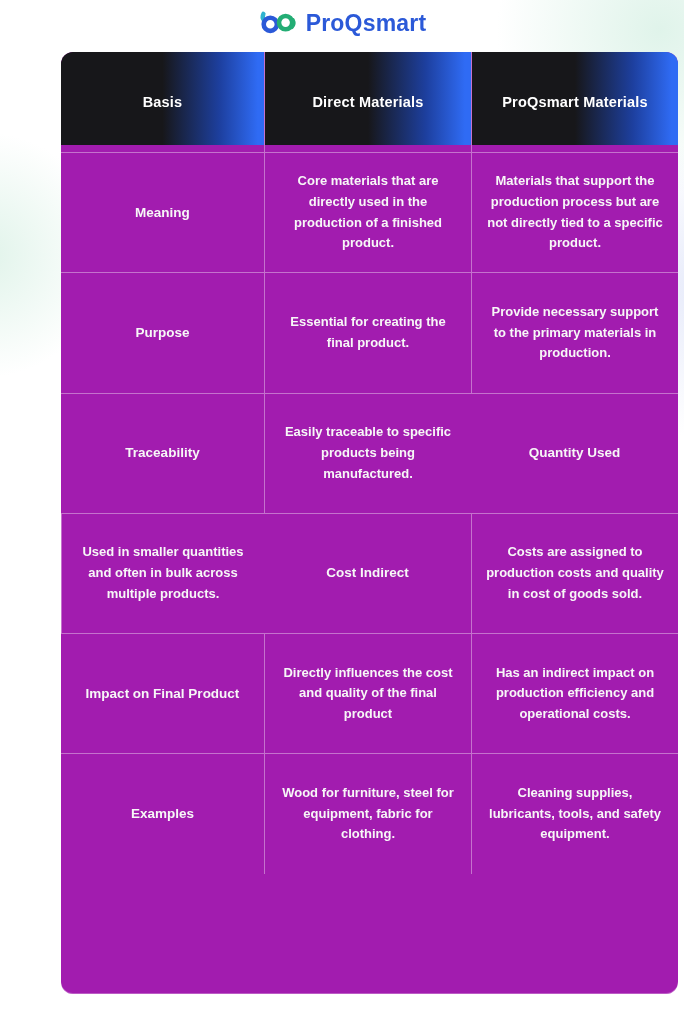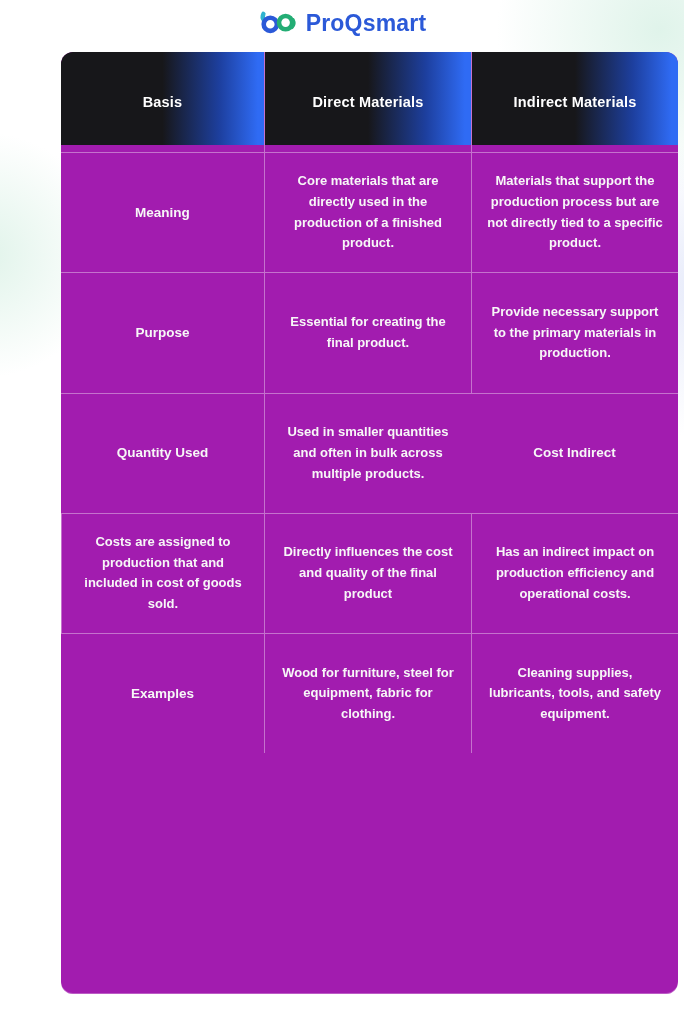--- a/index.html
+++ b/index.html
@@ -72,37 +72,40 @@
   <div class="cell head">
     <div class="hgrad"></div>
     <span class="htxt">Basis</span>
   </div>
   <div class="cell head colb">
     <div class="hgrad"></div>
     <span class="htxt">Direct Materials</span>
   </div>
   <div class="cell head colb">
     <div class="hgrad"></div>
-    <span class="htxt">Indirect Materials</span>
+    <span class="htxt">ProQsmart Materials</span>
   </div>
 
   <div class="cell bodyrow basis-cell">Meaning</div>
   <div class="cell bodyrow colb desc-cell">Core materials that are directly used in the production of a finished product.</div>
   <div class="cell bodyrow colb desc-cell">Materials that support the production process but are not directly tied to a specific product.</div>
 
   <div class="cell bodyrow basis-cell">Purpose</div>
   <div class="cell bodyrow colb desc-cell">Essential for creating the final product.</div>
   <div class="cell bodyrow colb desc-cell">Provide necessary support to the primary materials in production.</div>
 
+  <div class="cell bodyrow basis-cell">Traceability</div>
+  <div class="cell bodyrow colb desc-cell">Easily traceable to specific products being manufactured.</div>
 
   <div class="cell bodyrow basis-cell">Quantity Used</div>
   <div class="cell bodyrow colb desc-cell">Used in smaller quantities and often in bulk across multiple products.</div>
 
   <div class="cell bodyrow basis-cell">Cost Indirect</div>
-  <div class="cell bodyrow colb desc-cell">Costs are assigned to production that and included in cost of goods sold.</div>
+  <div class="cell bodyrow colb desc-cell">Costs are assigned to production costs and quality in cost of goods sold.</div>
 
+  <div class="cell bodyrow basis-cell">Impact on Final Product</div>
   <div class="cell bodyrow colb desc-cell">Directly influences the cost and quality of the final product</div>
   <div class="cell bodyrow colb desc-cell">Has an indirect impact on production efficiency and operational costs.</div>
 
   <div class="cell bodyrow basis-cell">Examples</div>
   <div class="cell bodyrow colb desc-cell">Wood for furniture, steel for equipment, fabric for clothing.</div>
   <div class="cell bodyrow colb desc-cell">Cleaning supplies, lubricants, tools, and safety equipment.</div>
 </div>
 
 </body></html>

